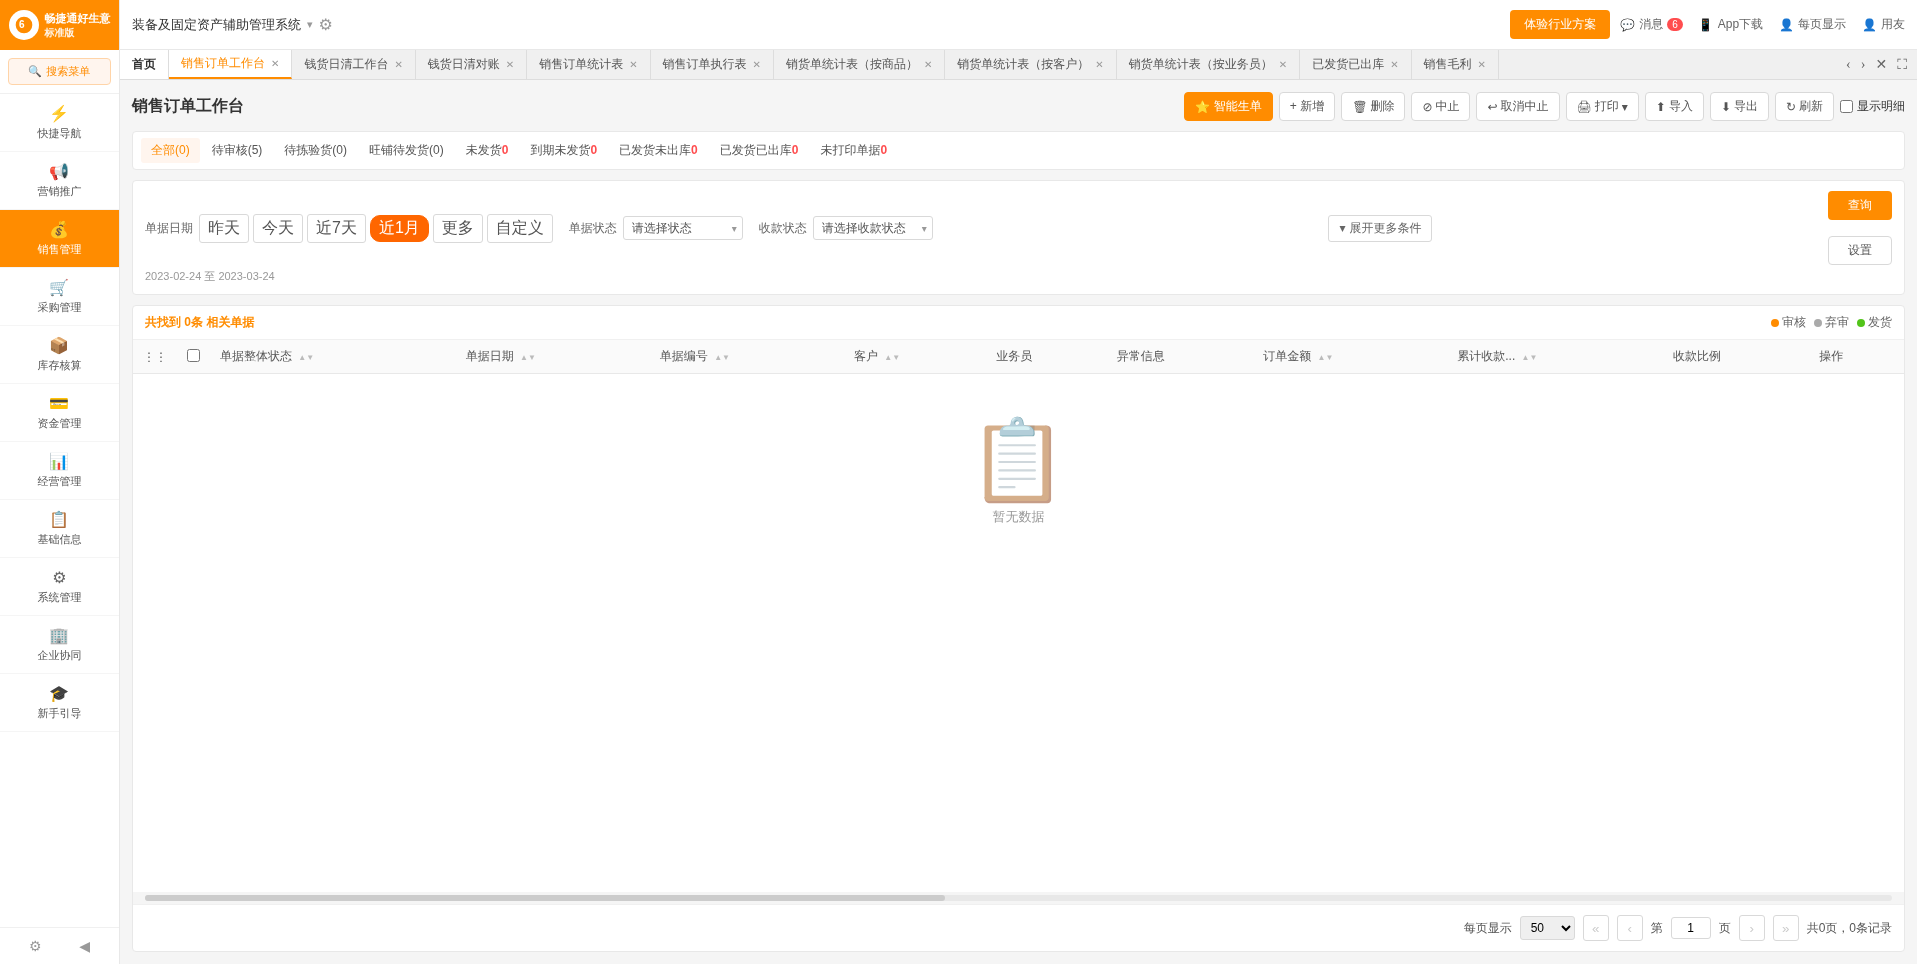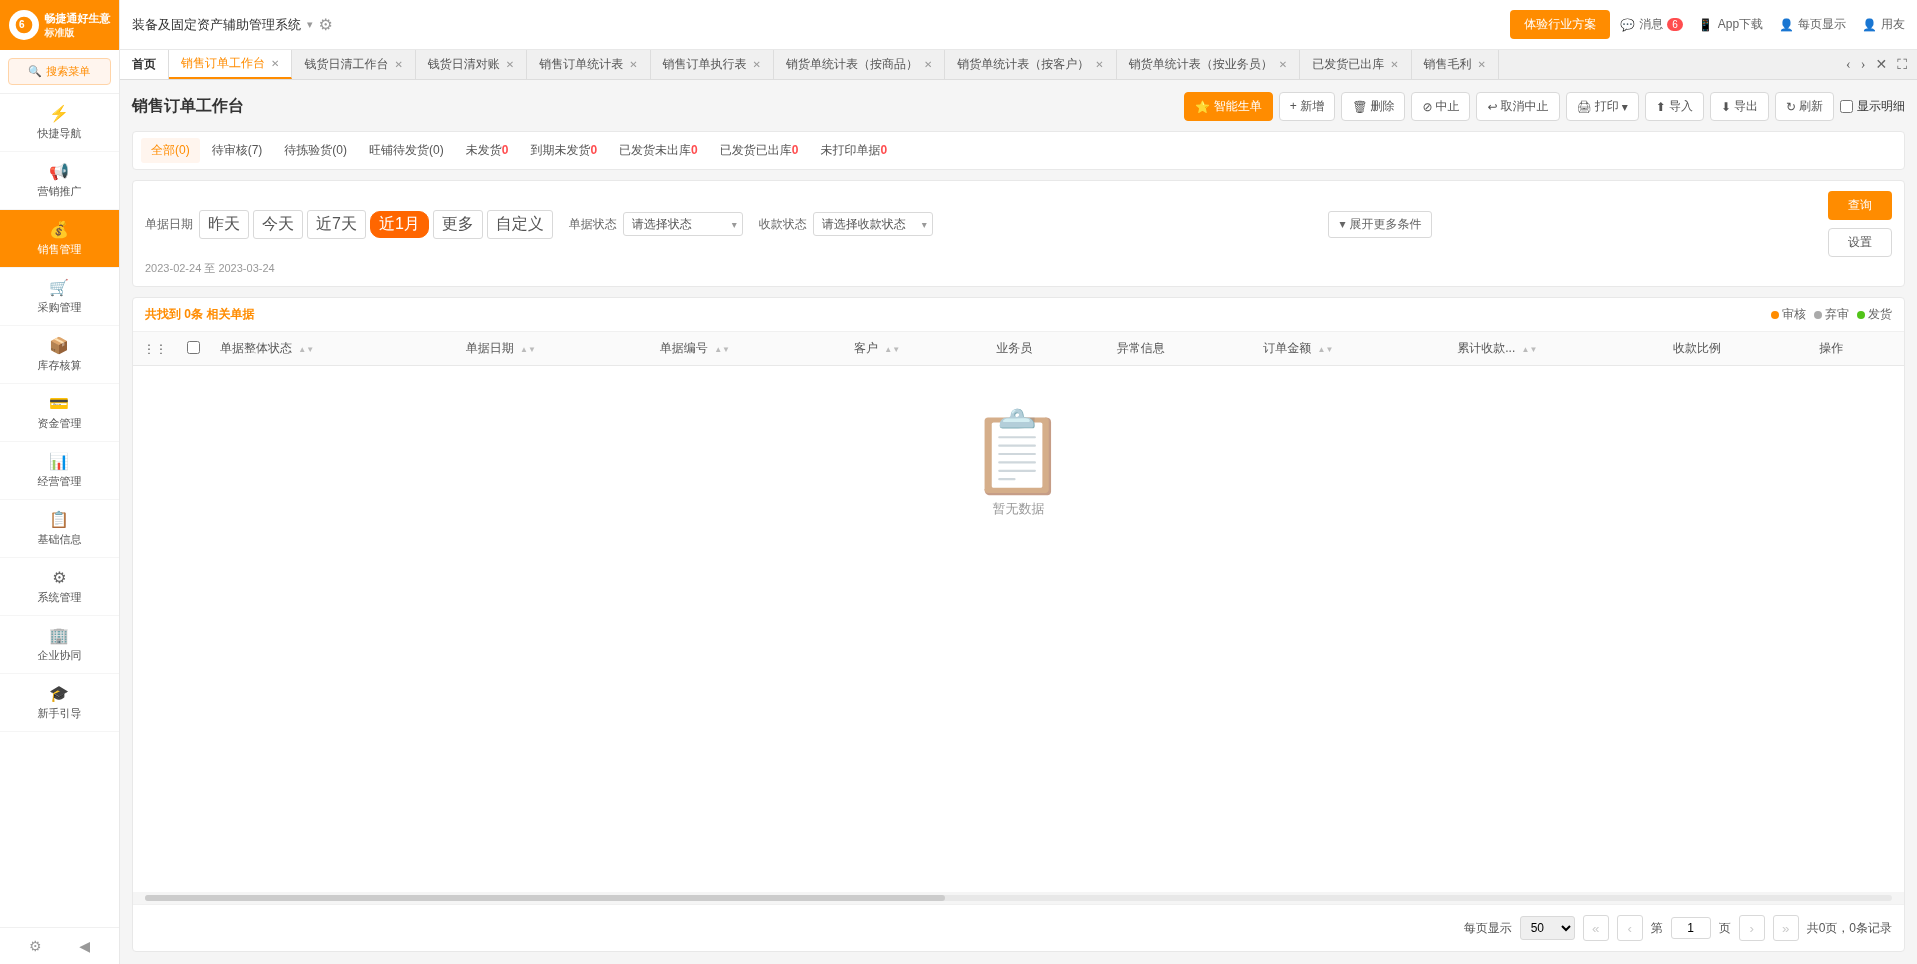--- a/index.html
+++ b/index.html
@@ -310,21 +310,21 @@
           <span>显示明细</span>
         </label>
       </div>
     </div>
 
     <div class="subtabs">
       <div class="subtab active">
         <span>全部(0)</span>
       </div>
       <div class="subtab">
-        <span>待审核(7)</span>
+        <span>待审核(5)</span>
       </div>
       <div class="subtab">
         <span>待拣验货(0)</span>
       </div>
       <div class="subtab">
         <span>旺铺待发货(0)</span>
       </div>
       <div class="subtab">
         <span>未发货</span><span style="color:#ff4d4f;font-weight:bold;">0</span>
       </div>
@@ -368,21 +368,21 @@
           <div class="filter-select-wrap">
             <select class="filter-select">
               <option>请选择收款状态</option>
             </select>
           </div>
         </div>
         <button class="filter-expand">
           <span>▾</span>
           <span>展开更多条件</span>
         </button>
-        <div style="margin-left:auto;display:flex;flex-direction:column;gap:4px;">
+        <div style="margin-left:auto;display:flex;flex-direction:column;gap:12px;">
           <button class="query-btn">查询</button>
           <button class="settings-btn">设置</button>
         </div>
       </div>
       <div class="filter-date-range" style="margin-top:4px;">2023-02-24 至 2023-03-24</div>
     </div>
 
     <div class="table-area">
       <div class="table-toolbar">
         <span class="result-count">

